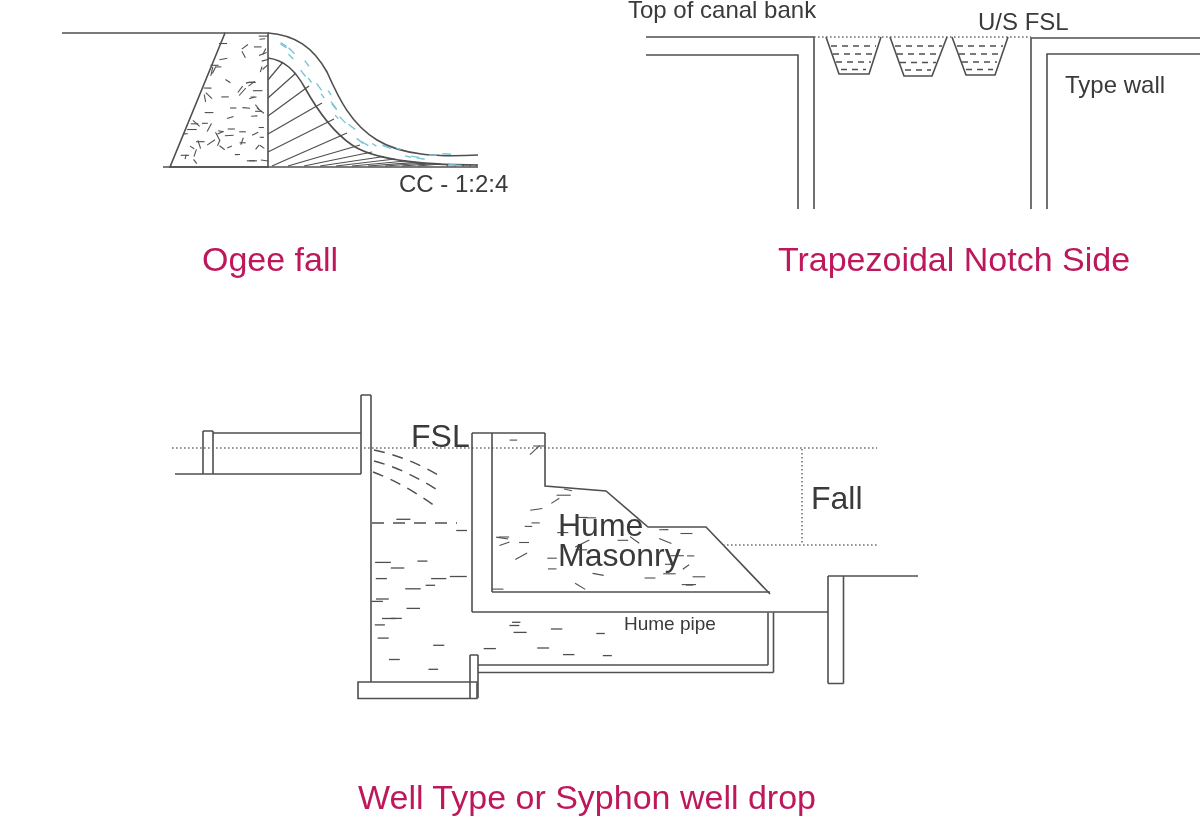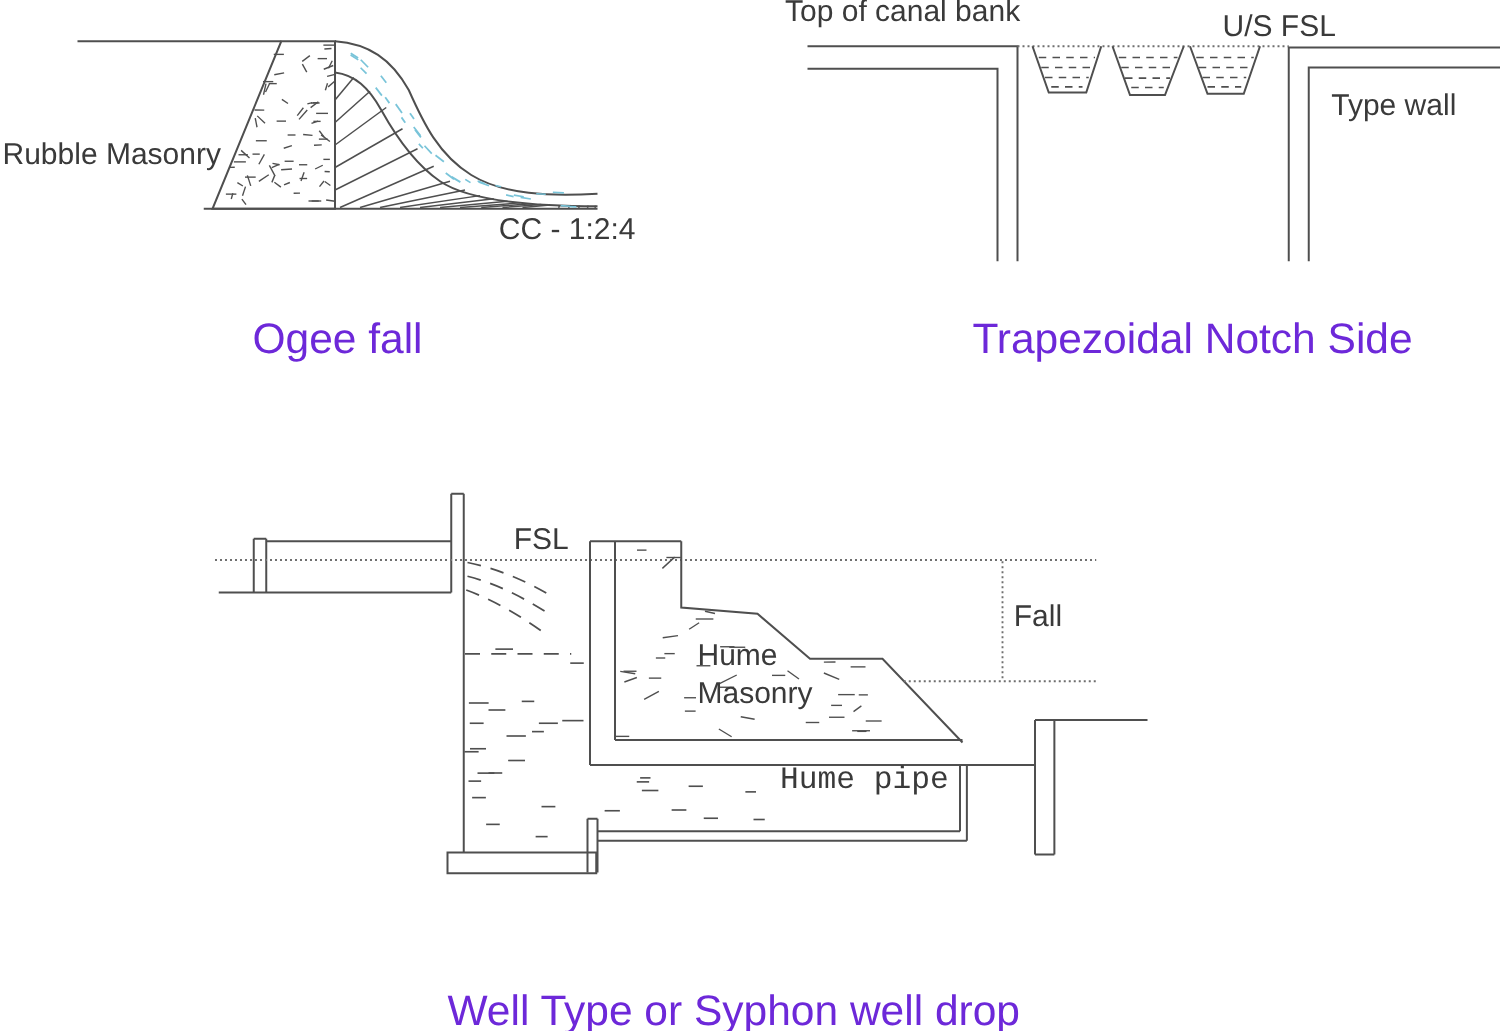--- a/index.html
+++ b/index.html
@@ -2,23 +2,23 @@
 <html><head>
 <meta charset="utf-8">
 <style>
   html,body{margin:0;padding:0;background:#ffffff;}
   .canvas{
     position:relative;width:1200px;height:825px;background:#ffffff;
     font-family:"Liberation Sans", sans-serif;color:#3a3a3a;overflow:hidden;
   }
   .lbl{position:absolute;white-space:pre;line-height:1.15;color:#3a3a3a;}
   .lbl.s24{font-size:24px;}
-  .lbl.s26{font-size:24px;}
-  .lbl.s23{font-size:25px;line-height:24px;font-family:Liberation Mono, monospace;}
-  .title{position:absolute;font-size:34px;text-align:center;color:#6d28d9;margin-top:12px;}
+  .lbl.s26{font-size:32px;}
+  .lbl.s23{font-size:19px;line-height:24px;}
+  .title{position:absolute;font-size:34px;text-align:center;color:#be185d;}
   svg{position:absolute;left:0;top:0;}
   .ln{stroke:#4f4f4f;fill:none;stroke-width:1.6;}
   .thin{stroke-width:1.2;}
   .dot{stroke:#6f6f6f;stroke-width:1.5;stroke-dasharray:1.6 2.4;fill:none;}
   .dash{stroke:#4f4f4f;stroke-width:1.4;stroke-dasharray:11 8;fill:none;}
   .wdash{stroke:#4f4f4f;stroke-width:1.3;stroke-dasharray:6 5;fill:none;}
 </style>
 </head>
 <body>
 
@@ -282,21 +282,20 @@
           <line x1="596.3" y1="633.5" x2="604.8" y2="633.5"></line>
           <line x1="537.3" y1="648.0" x2="549.1" y2="648.0"></line>
           <line x1="602.8" y1="655.6" x2="611.8" y2="655.6"></line>
           <line x1="563.0" y1="654.6" x2="574.4" y2="654.6"></line>
           <line x1="550.9" y1="629.0" x2="562.3" y2="629.0"></line>
           <line x1="509.4" y1="625.5" x2="519.3" y2="625.5"></line>
         </g>
     </g>
   </svg>
 
-  <div class="lbl s24" style="left:2px;top:110px;">Rubble Masonry</div>
   <div class="lbl s24" style="left:399px;top:170px;">CC - 1:2:4</div>
   <div class="title" style="left:150px;top:240px;width:240px;">Ogee fall</div>
 
   <div class="lbl s24" style="left:628px;top:-4px;">Top of canal bank</div>
   <div class="lbl s24" style="left:978px;top:8px;">U/S FSL</div>
   <div class="lbl s24" style="left:1065px;top:71px;">Type wall</div>
   <div class="title" style="left:754px;top:240px;width:400px;">Trapezoidal Notch Side</div>
 
   <div class="lbl s26" style="left:411px;top:418px;">FSL</div>
   <div class="lbl s26" style="left:558px;top:510px;line-height:30px;"><span>Hume</span><br><span>Masonry</span></div>

